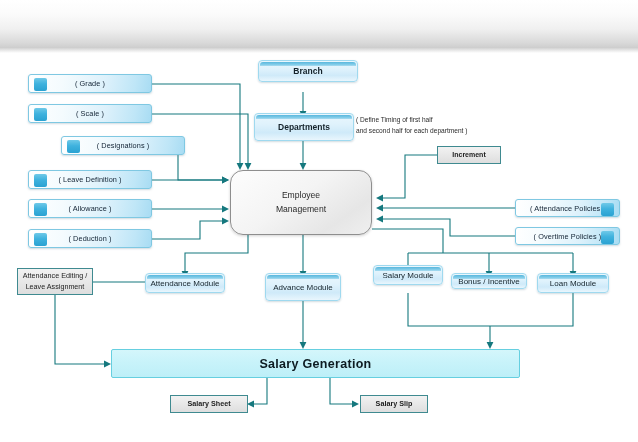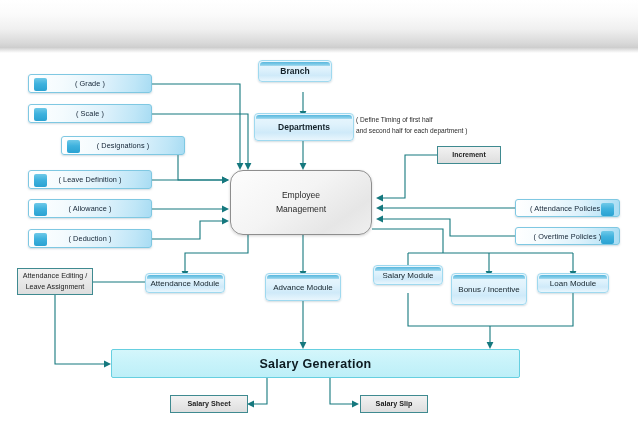--- a/index.html
+++ b/index.html
@@ -186,21 +186,21 @@
   </div>
   <div class="node pill tab-left" style="left:28px;top:199px;width:124px;height:19px;">
     <span class="tab"></span>
     <span>( Allowance )</span>
   </div>
   <div class="node pill tab-left" style="left:28px;top:229px;width:124px;height:19px;">
     <span class="tab"></span>
     <span>( Deduction )</span>
   </div>
 
-  <div class="node bluebox strong" style="left:258px;top:60px;width:74px;height:22px;">
+  <div class="node bluebox strong" style="left:258px;top:60px;width:100px;height:22px;">
     <span>Branch</span>
   </div>
   <div class="node bluebox strong" style="left:254px;top:113px;width:100px;height:28px;">
     <span>Departments</span>
   </div>
   <div class="node emp" style="left:230px;top:170px;width:142px;height:65px;white-space:pre-line;">
     <span>Employee
 Management</span>
   </div>
 
@@ -225,21 +225,21 @@
   </div>
   <div class="node bluebox" style="left:145px;top:273px;width:80px;height:20px;">
     <span>Attendance Module</span>
   </div>
   <div class="node bluebox" style="left:265px;top:273px;width:76px;height:28px;">
     <span>Advance Module</span>
   </div>
   <div class="node bluebox" style="left:373px;top:265px;width:70px;height:20px;">
     <span>Salary Module</span>
   </div>
-  <div class="node bluebox" style="left:451px;top:273px;width:76px;height:32px;">
+  <div class="node bluebox" style="left:451px;top:273px;width:76px;height:16px;">
     <span>Bonus /  Incentive</span>
   </div>
   <div class="node bluebox" style="left:537px;top:273px;width:72px;height:20px;">
     <span>Loan Module</span>
   </div>
 
   <div class="node cyanbar" style="left:111px;top:349px;width:409px;height:29px;">
     <span>Salary Generation</span>
   </div>
 

